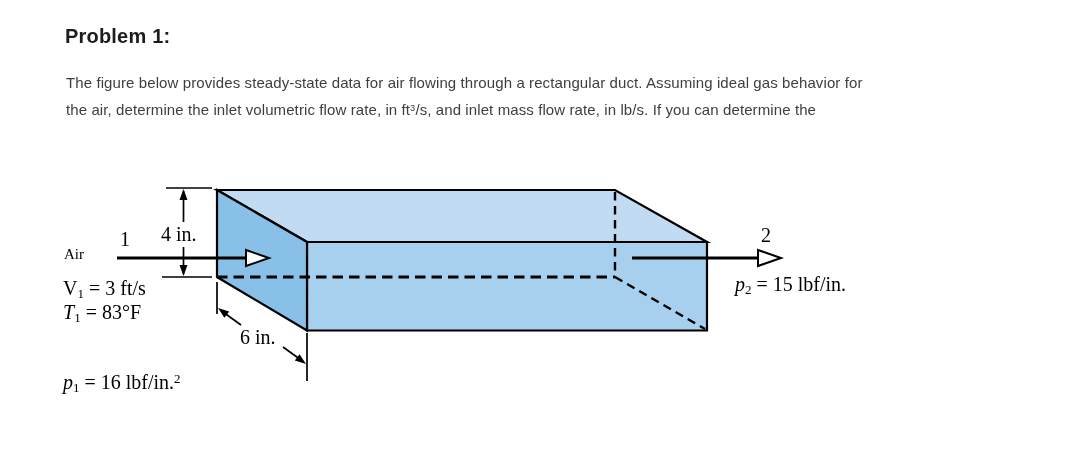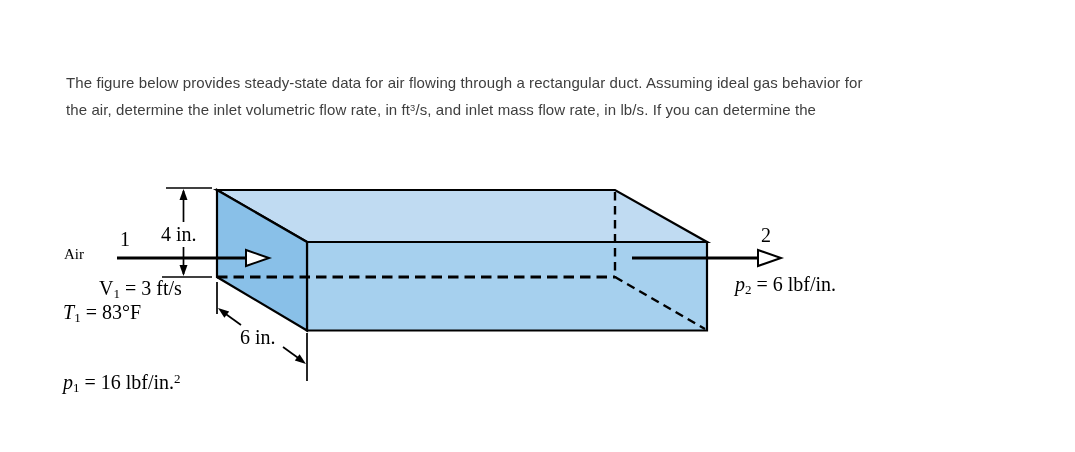--- a/index.html
+++ b/index.html
@@ -43,20 +43,21 @@
   .flabel.big{font-size:15px;}
   .it{font-style:italic;}
   .sb{font-size:0.65em;vertical-align:-0.24em;}
   .sp{font-size:0.65em;vertical-align:0.5em;}
 </style>
 </head>
 <body>
 
 <div class="page">
 
+  <h1 class="title">Problem 1:</h1>
 
   <div class="statement">
     <div class="line">The figure below provides steady-state data for air flowing through a rectangular duct. Assuming ideal gas behavior for</div>
     <div class="line"><span>the air, determine the inlet volumetric flow rate, in ft</span><span class="psup">3</span><span>/s, and inlet mass flow rate, in lb/s. If you can determine the</span></div>
   </div>
 
   <div>
     <svg class="fig-svg" width="1075" height="452" viewBox="0 0 1075 452">
 
       <polygon points="217,190 615,190 707,242 307,242" class="face" fill="#c0dbf2"></polygon>
@@ -87,22 +88,22 @@
       <line x1="283" y1="347" x2="301" y2="360" class="dim"></line>
       <polygon points="306,364 299.6,354.2 294.8,360.6" class="solidhead"></polygon>
     </svg>
 
     <span class="flabel big" style="left:64px;top:246px;">Air</span>
     <span class="flabel" style="left:120px;top:228px;">1</span>
     <span class="flabel" style="left:161px;top:223px;">4 in.</span>
     <span class="flabel" style="left:240px;top:326px;">6 in.</span>
     <span class="flabel" style="left:761px;top:224px;">2</span>
 
-    <span class="flabel" style="left:63px;top:277px;margin-left:36px;"><span>V</span><span class="sb">1</span><span> = 3 ft/s</span></span>
+    <span class="flabel" style="left:63px;top:277px;"><span>V</span><span class="sb">1</span><span> = 3 ft/s</span></span>
 
     <span class="flabel" style="left:63px;top:301px;"><span class="it">T</span><span class="sb">1</span><span> = 83°F</span></span>
 
     <span class="flabel" style="left:63px;top:326px;margin-top:45px;"><span class="it">p</span><span class="sb">1</span><span> = 16 lbf/in.</span><span class="sp">2</span></span>
 
-    <span class="flabel" style="left:735px;top:273px;"><span class="it">p</span><span class="sb">2</span><span> = 6 lbf/in.</span></span>
+    <span class="flabel" style="left:735px;top:273px;"><span class="it">p</span><span class="sb">2</span><span> = 15 lbf/in.</span></span>
   </div>
 
 </div>
 
 </body></html>

